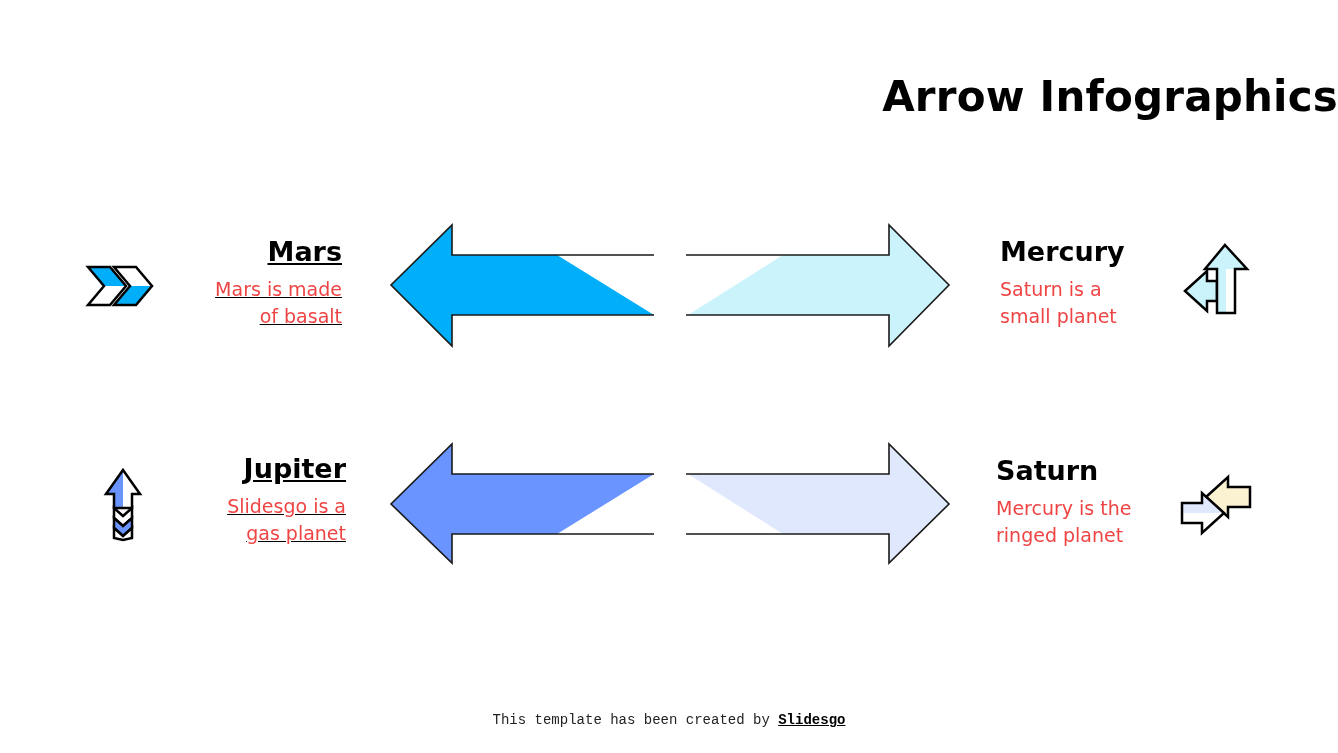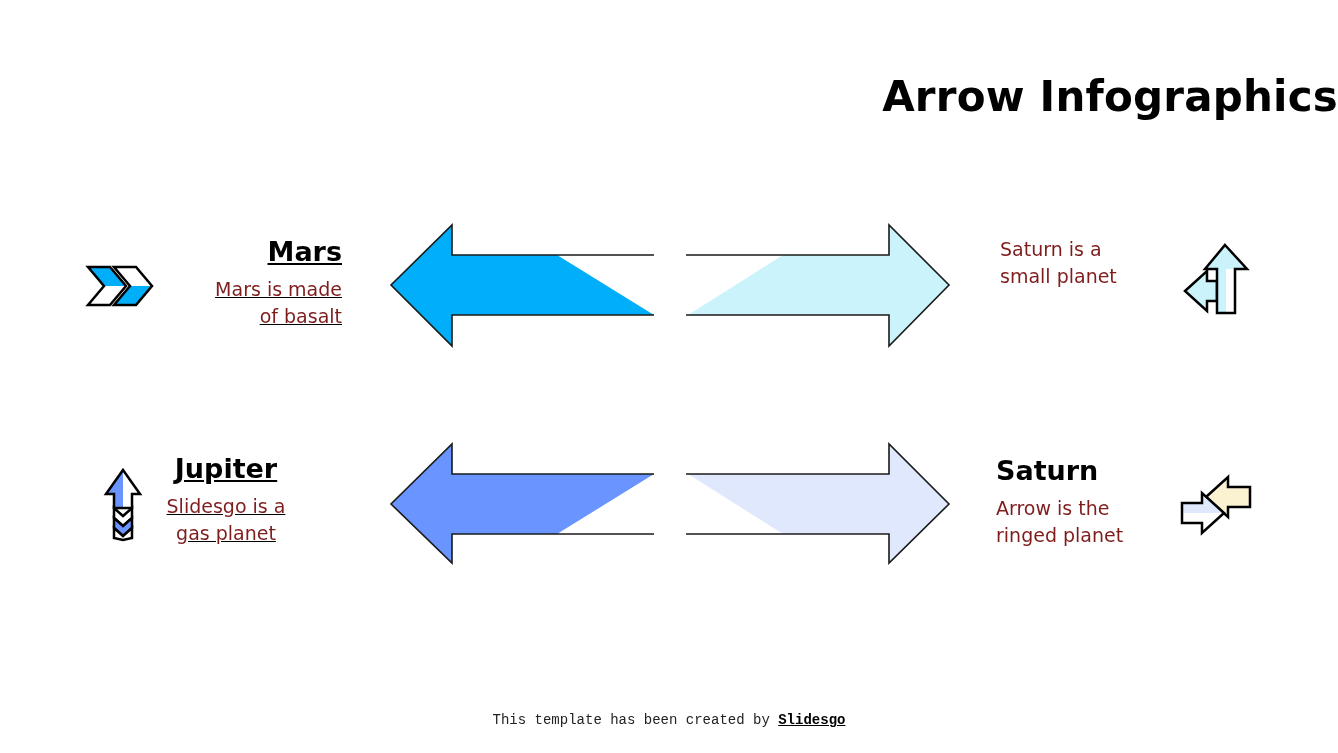--- a/index.html
+++ b/index.html
@@ -8,52 +8,53 @@
     font-family: "DejaVu Sans", "Liberation Sans", sans-serif; color: #000;
   }
   .title {
     position: absolute; left: 0; right: 0; top: 72px; text-align: right;
     font-size: 42px; font-weight: bold; letter-spacing: 0.2px;
   }
   .block { position: absolute; width: 240px; }
   .block.left { text-align: right; text-decoration: underline; }
   .block.right { text-align: left; }
   .block h2 { margin: 0 0 8px 0; font-size: 27px; font-weight: bold; line-height: 32px; }
-  .block p { margin: 0; font-size: 19px; line-height: 27px; font-weight: normal; color: #7f1d1d; }
+  .block p { margin: 0; font-size: 19px; line-height: 27px; font-weight: normal; color: #ef4444; }
   svg.abs { position: absolute; overflow: visible; }
   .footer {
     position: absolute; left: 0; right: 0; top: 712px; text-align: center; font-size: 14px; color: #222; font-family: Liberation Mono, monospace;
   }
   .footer b { text-decoration: underline; color: #000; }
 </style>
 </head>
 <body>
 
 <div class="title">Arrow Infographics</div>
 
 <div class="block left" style="left:102px; top:236px;">
   <h2>Mars</h2>
   <p><span>Mars is made</span><br>
      <span>of basalt</span></p>
 </div>
 
 <div class="block right" style="left:1000px; top:236px;">
+  <h2>Mercury</h2>
   <p><span>Saturn is a</span><br>
      <span>small planet</span></p>
 </div>
 
-<div class="block left" style="left:106px; top:453px;text-align:center;">
+<div class="block left" style="left:106px; top:453px;">
   <h2>Jupiter</h2>
   <p><span>Slidesgo is a</span><br>
      <span>gas planet</span></p>
 </div>
 
 <div class="block right" style="left:996px; top:455px;">
   <h2>Saturn</h2>
-  <p><span>Arrow is the</span><br>
+  <p><span>Mercury is the</span><br>
      <span>ringed planet</span></p>
 </div>
 
 <svg class="abs" style="left:0; top:0;" width="1338" height="753">
 
   <g>
     <polygon points="391,285 452,225 452,255 557,255 654,315 452,315 452,346" fill="#00AEF9"></polygon>
     <polyline points="654,255 452,255 452,225 391,285 452,346 452,315 654,315" fill="none" stroke="#1a1a1a" stroke-width="1.6" stroke-linejoin="miter"></polyline>
   </g>
 

